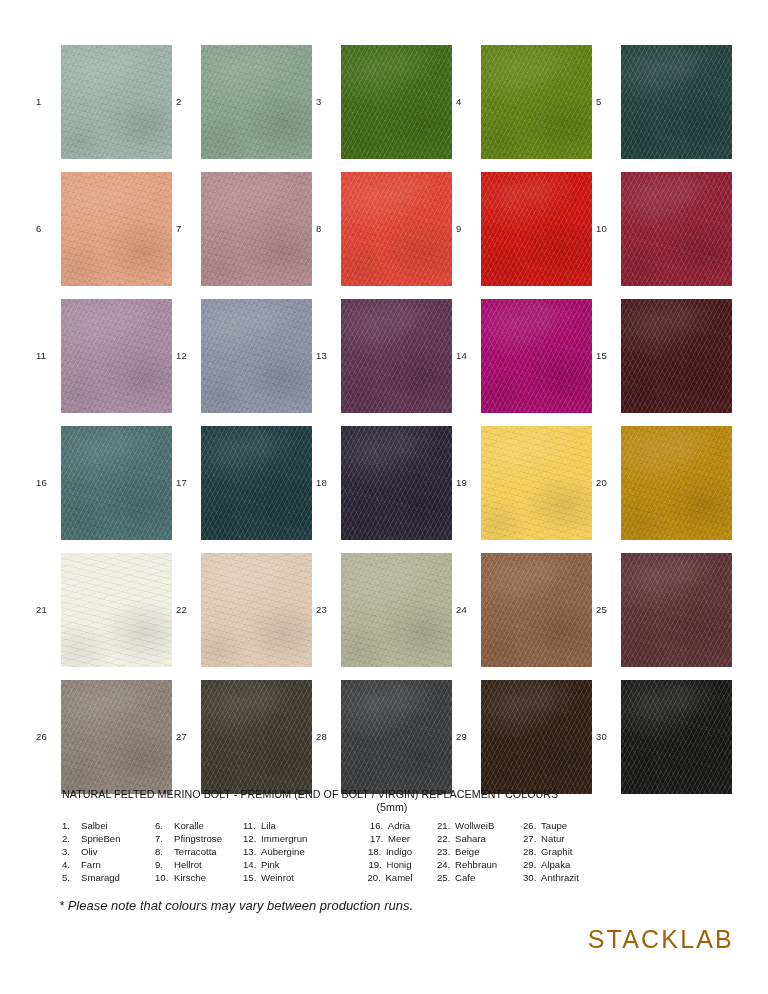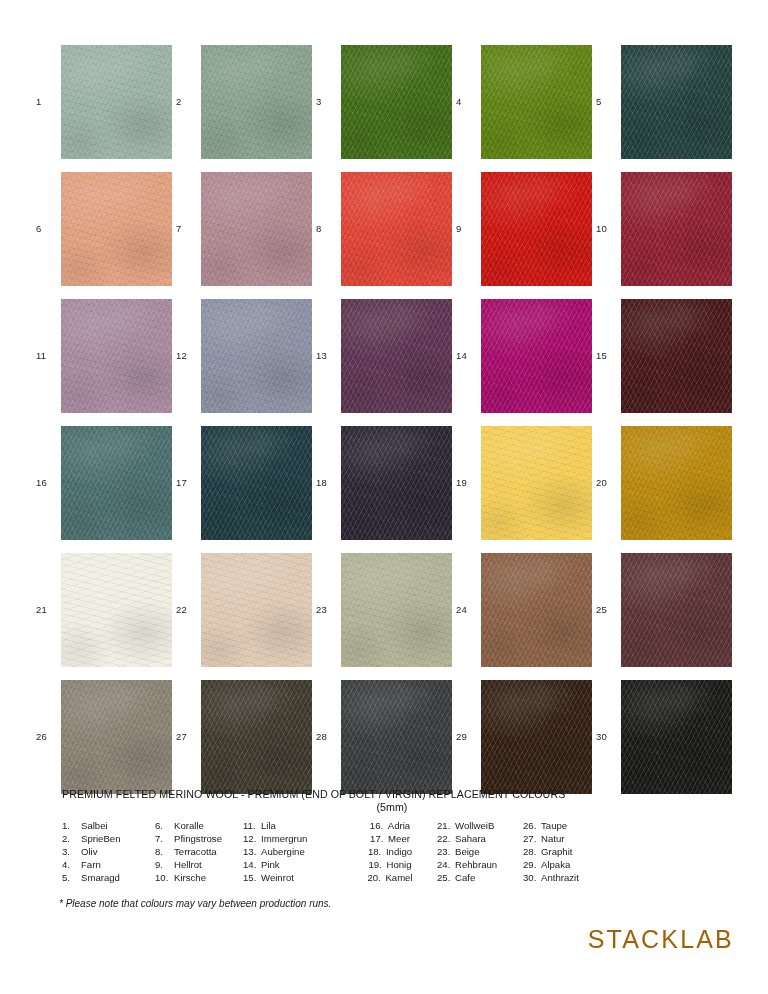--- a/index.html
+++ b/index.html
@@ -154,21 +154,21 @@
     width: 18px;
     flex: 0 0 18px;
   }
   .name-txt { }
 
   
   .footnote {
     position: absolute;
     left: 59px;
     top: 898px;
-    font-size: 10px;
+    font-size: 13px;
     font-style: italic;
     color: #1a1a1a;
   }
 
   
   .brand {
     position: absolute;
     right: 34px;
     top: 925px;
     font-size: 25px;
@@ -311,21 +311,21 @@
           <div class="swatch-chip" style="background-color: rgb(50, 31, 18);"></div>
         </div>
         <div class="swatch-cell">
           <div class="swatch-num">30</div>
           <div class="swatch-chip" style="background-color: rgb(25, 25, 23);"></div>
         </div>
       </div>
     </div>
 
   <div class="caption">
-    <div class="caption-title">PREMIUM FELTED MERINO WOOL - PREMIUM (END OF BOLT / VIRGIN) REPLACEMENT COLOURS</div>
+    <div class="caption-title">NATURAL FELTED MERINO BOLT - PREMIUM (END OF BOLT / VIRGIN) REPLACEMENT COLOURS</div>
     <div class="caption-sub">(5mm)</div>
   </div>
 
   <div class="name-list">
       <div class="name-col c0">
         <div class="name-item">
           <span class="name-idx">1.</span>
           <span class="name-txt">Salbei</span>
         </div>
         <div class="name-item">

